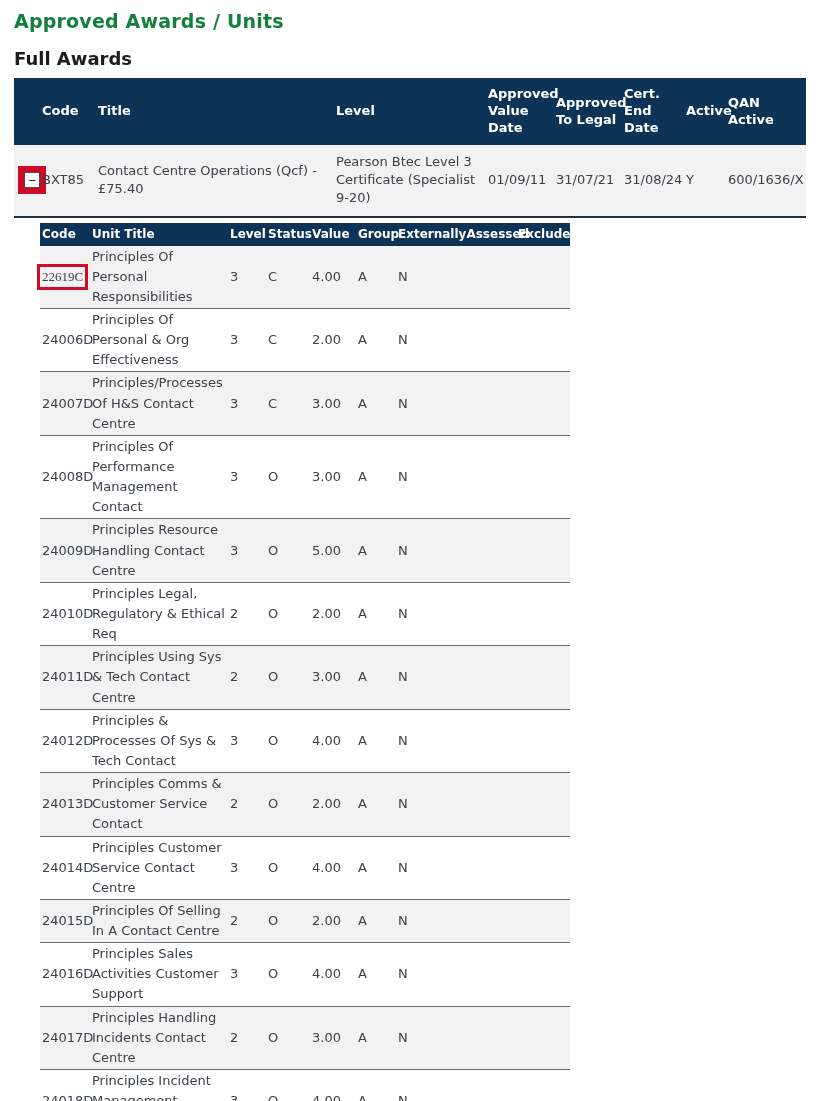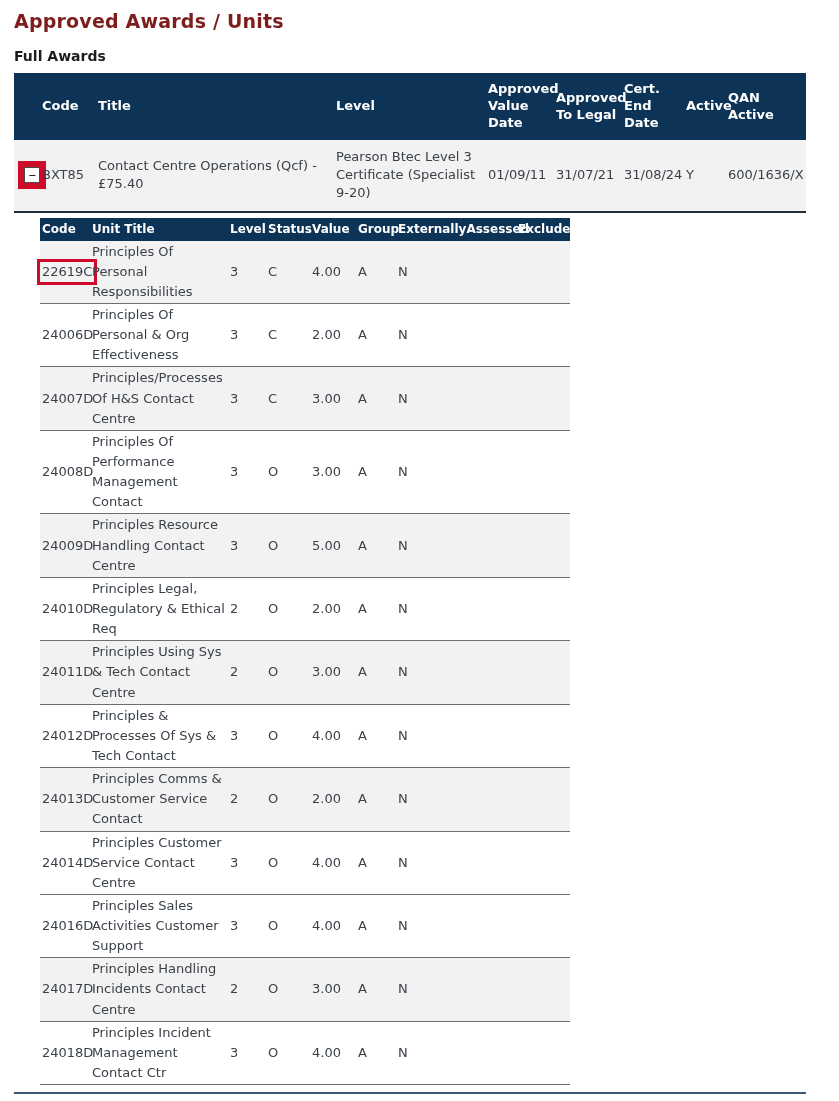--- a/index.html
+++ b/index.html
@@ -13,26 +13,26 @@
   html,body{margin:0;padding:0;background:#ffffff;}
   body{
     font-family:"DejaVu Sans","Liberation Sans",sans-serif;
     color:#1a1a1a;
     width:839px;
   }
   .page{padding:8px 14px 0 14px;}
   h1{
     font-size:19px;
     font-weight:700;
-    color:#7f1d1d;
+    color:#15803d;
     margin:2px 0 16px 0;
     letter-spacing:0.2px;
   }
   h2{
-    font-size:14px;
+    font-size:18px;
     font-weight:700;
     color:#1c1c1c;
     margin:0 0 9px 0;
   }
   .awards-container{
     width:792px;
     border-bottom:2px solid #3c5a77;
     padding-bottom:4px;
   }
   table{border-collapse:collapse;}
@@ -105,20 +105,21 @@
     line-height:1.55;
     border-bottom:1px solid var(--sep);
     background:#ffffff;
   }
   .units-table tbody tr.alt td{background:var(--row-gray);}
   .code-hl{
     display:inline-block;
     border:3px solid var(--hl);
     padding:0 2px;
     margin-left:-5px;
+    font-family:Liberation Serif, serif;
   }
 </style>
 </head>
 <body>
 
 <div class="page">
 
   <h1>Approved Awards / Units</h1>
   <h2>Full Awards</h2>
 
@@ -283,20 +284,30 @@
           <tr>
             <td>24014D</td>
             <td>Principles Customer Service Contact Centre</td>
             <td>3</td>
             <td>O</td>
             <td>4.00</td>
             <td>A</td>
             <td>N</td>
             <td></td>
           </tr>
+          <tr class="alt">
+            <td>24015D</td>
+            <td>Principles Of Selling In A Contact Centre</td>
+            <td>2</td>
+            <td>O</td>
+            <td>2.00</td>
+            <td>A</td>
+            <td>N</td>
+            <td></td>
+          </tr>
           <tr>
             <td>24016D</td>
             <td>Principles Sales Activities Customer Support</td>
             <td>3</td>
             <td>O</td>
             <td>4.00</td>
             <td>A</td>
             <td>N</td>
             <td></td>
           </tr>

